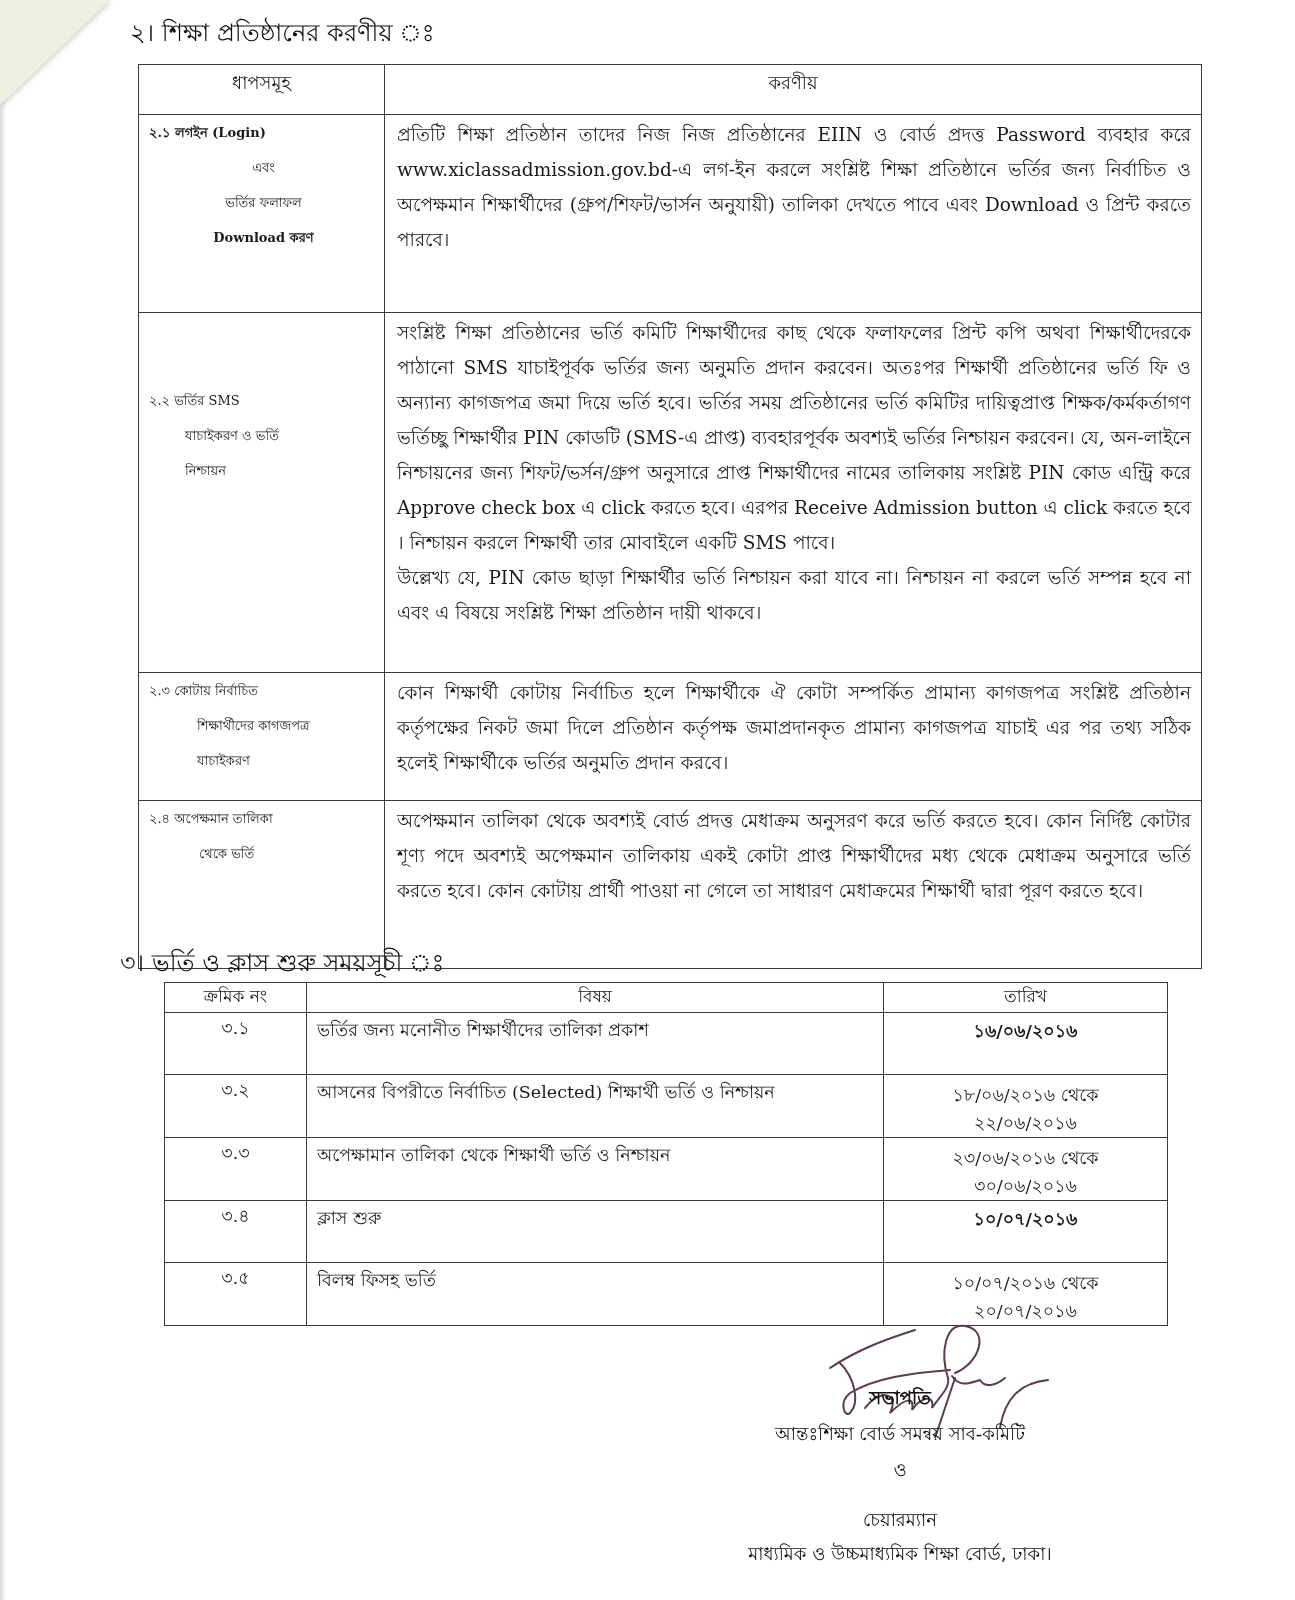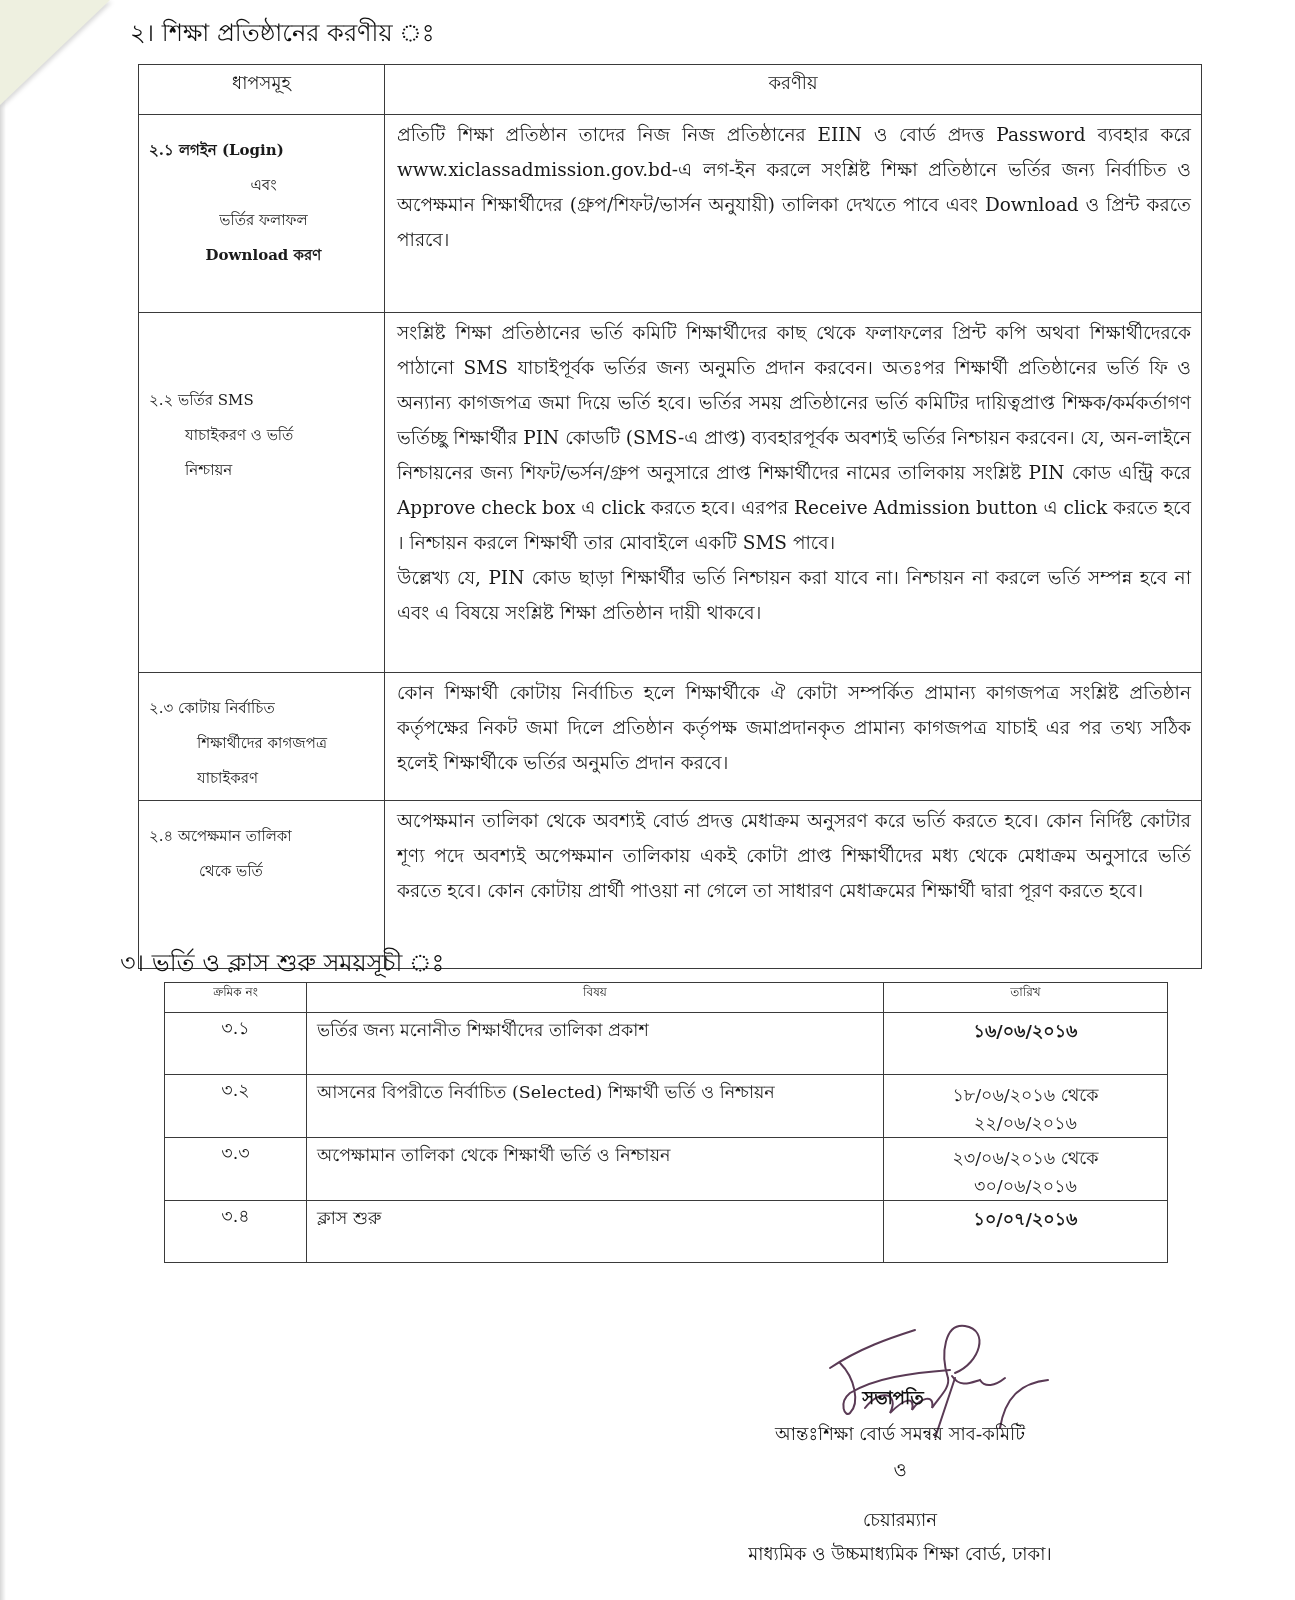--- a/index.html
+++ b/index.html
@@ -18,41 +18,41 @@
   .section-heading { position: absolute; font-size: 24px; font-weight: normal; color: #111; }
   #sec2-heading { left: 130px; top: 14px; }
   #sec3-heading { left: 120px; top: 944px; }
 
   table { border-collapse: collapse; position: absolute; }
   td, th { border: 1.5px solid #3a3a3a; vertical-align: top; font-weight: normal; }
 
   #tasks-table { left: 138px; top: 64px; width: 1064px; }
   #tasks-table th { height: 50px; font-size: 18px; text-align: center; padding-top: 4px; }
   #tasks-table th.col-step { width: 246px; margin-top: 21px; }
-  #tasks-table td.step-cell { font-size: 15px; line-height: 35px; padding: 18px 6px 4px 10px; }
+  #tasks-table td.step-cell { font-size: 13px; line-height: 35px; padding: 0 6px 4px 10px; }
   #tasks-table td.action-cell { font-size: 18.5px; line-height: 35px; padding: 2px 10px 6px 12px; text-align: justify; }
   .indent-line { display: block; padding-left: 36px; }
   .center-line { display: block; text-align: center; }
   .bold-en { font-weight: bold; }
   .para { display: block; }
 
   #schedule-table { left: 164px; top: 982px; width: 1004px; }
-  #schedule-table th { height: 30px; font-size: 12px; text-align: center; }
+  #schedule-table th { height: 30px; font-size: 17px; text-align: center; }
   #schedule-table th.col-serial { width: 142px; }
   #schedule-table th.col-date { width: 284px; }
   #schedule-table td { height: 62px; font-size: 17.5px; }
   #schedule-table td.serial-cell { text-align: center; padding-top: 2px; }
   #schedule-table td.subject-cell { padding: 4px 10px; }
   #schedule-table td.date-cell { text-align: center; padding-top: 6px; line-height: 28px; }
   #schedule-table td.date-cell.single { padding-top: 4px; font-weight: bold; }
 
   .signature-block { position: absolute; left: 690px; top: 1340px; width: 420px; text-align: center; font-family: "DejaVu Sans", "Liberation Sans", sans-serif; font-size: 18px; color: #111; }
   .signature-svg { position: absolute; left: 820px; top: 1318px; }
   .sig-line { display: block; }
-  #sig-title { position: absolute; left: 143px; top: 44px; width: 120px; font-weight: bold; }
+  #sig-title { position: absolute; left: 150px; top: 44px; width: 120px; font-weight: bold; }
   #sig-line1 { position: absolute; left: 0; top: 80px; width: 420px; }
   #sig-line2 { position: absolute; left: 0; top: 116px; width: 420px; }
   #sig-line3 { position: absolute; left: 0; top: 166px; width: 420px; }
   #sig-line4 { position: absolute; left: 0; top: 200px; width: 420px; }
 </style>
 </head>
 <body>
 
 <div class="edge-shadow"></div>
 <div class="corner-fold"></div>
@@ -139,20 +139,28 @@
         <span class="para">৩০/০৬/২০১৬</span>
       </td>
     </tr>
     <tr>
       <td class="serial-cell">৩.৪</td>
       <td class="subject-cell">ক্লাস শুরু</td>
       <td class="date-cell single">
         <span class="para">১০/০৭/২০১৬</span>
       </td>
     </tr>
+    <tr>
+      <td class="serial-cell">৩.৫</td>
+      <td class="subject-cell">বিলম্ব ফিসহ ভর্তি</td>
+      <td class="date-cell">
+        <span class="para">১০/০৭/২০১৬ থেকে</span>
+        <span class="para">২০/০৭/২০১৬</span>
+      </td>
+    </tr>
   </tbody>
 </table>
 
 <svg class="signature-svg" width="230" height="120" viewBox="0 0 230 120">
   <g fill="none" stroke="#5a3a55" stroke-width="2" stroke-linecap="round">
     <path d="M10 50 C 40 30, 70 20, 95 12"></path>
     <path d="M20 45 C 35 60, 40 85, 30 95 C 25 100, 18 85, 30 75 C 55 60, 90 55, 130 52"></path>
     <path d="M45 90 C 60 70, 80 75, 70 95 C 85 80, 95 78, 92 92 C 100 80, 115 75, 112 90 C 120 78, 130 70, 128 60"></path>
     <path d="M128 60 C 120 35, 125 5, 145 8 C 170 12, 160 45, 135 55"></path>
     <path d="M132 58 C 140 70, 150 65, 160 62 C 165 70, 175 68, 185 60"></path>

